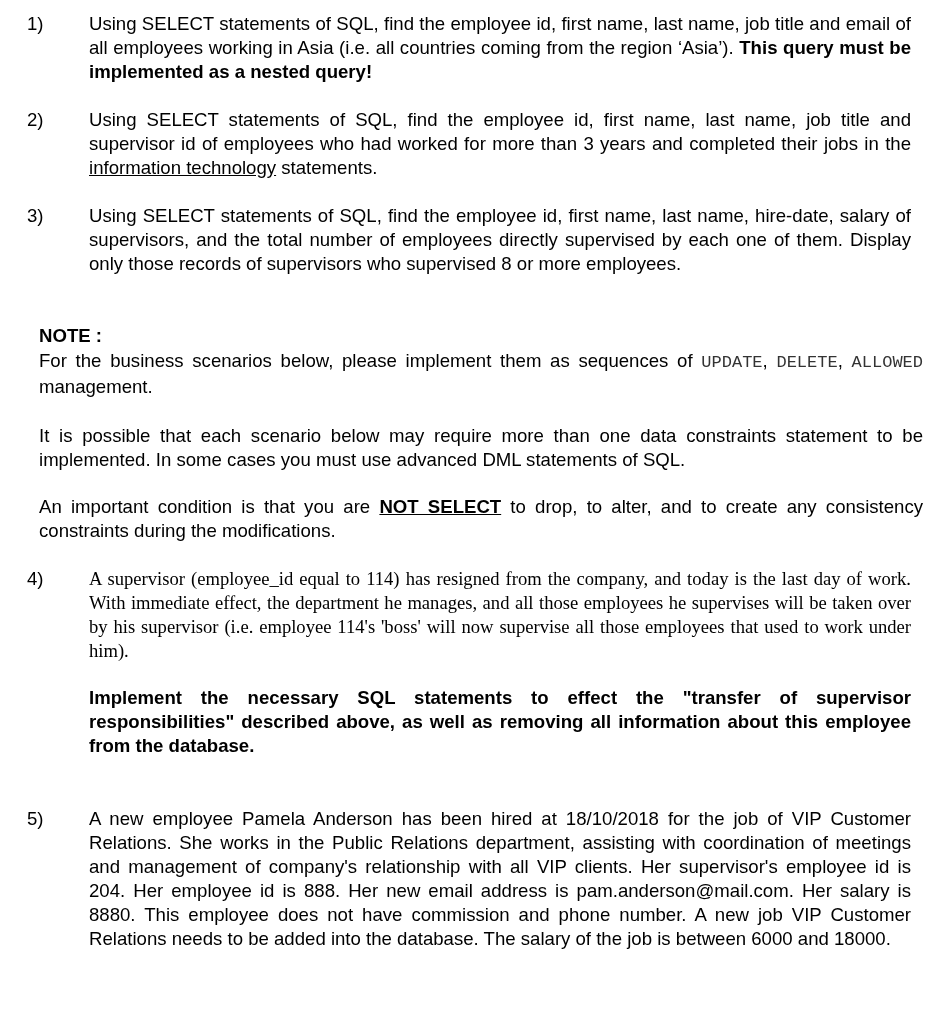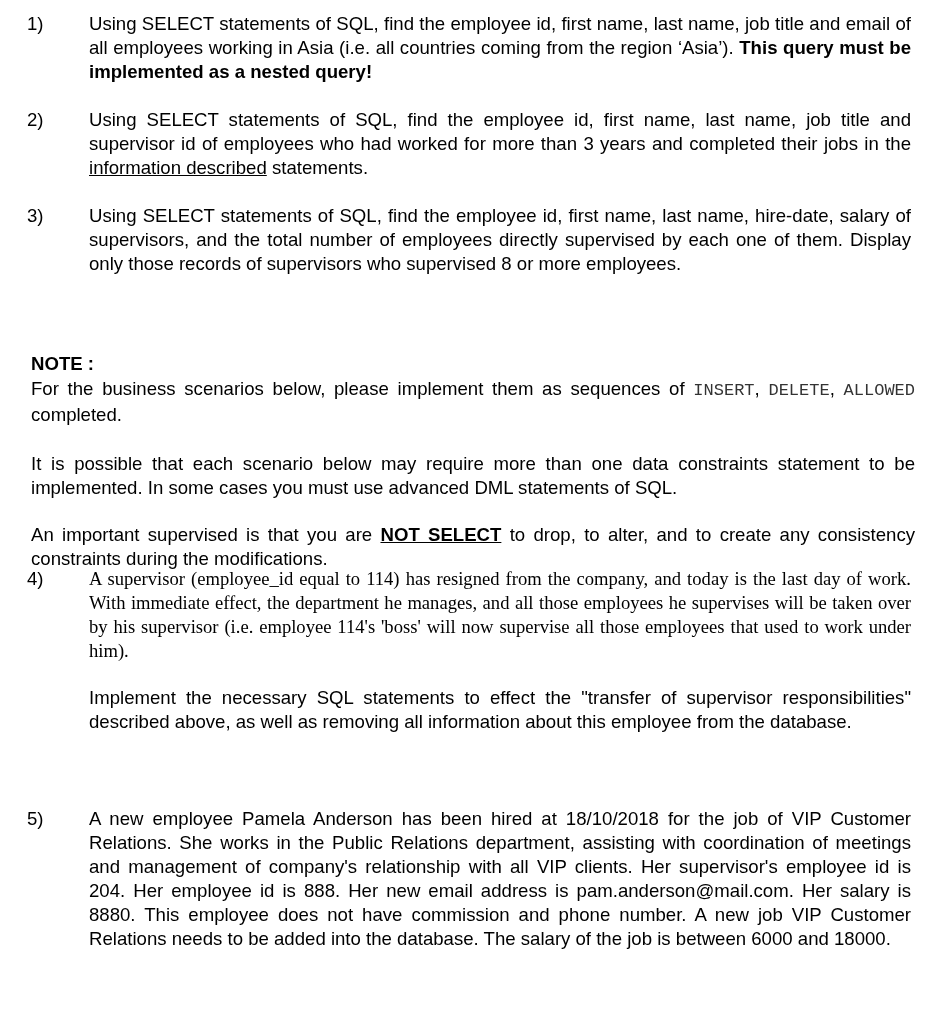--- a/index.html
+++ b/index.html
@@ -35,25 +35,24 @@
     }
     .text {
       position: absolute;
       left: 89px;
       width: 822px;
       text-align: justify;
       text-align-last: left;
     }
     .block {
       position: absolute;
-      left: 31px;
+      left: 39px;
       width: 884px;
       text-align: justify;
       text-align-last: left;
-      margin-top: 28px;
     }
     .bold { font-weight: bold; }
     .u { text-decoration: underline; }
     .mono {
       font-family: "Liberation Mono", monospace;
       font-size: 17px;
       color: #333333;
     }
   </style>
 </head>
@@ -61,39 +60,39 @@
 
 <div class="doc">
 
   <div class="item" style="top:12px;">
     <span class="num">1)</span>
     <div class="text"><span>Using SELECT statements of SQL, find the employee id, first name, last name, job title and email of all employees working in Asia (i.e. all countries coming from the region ‘Asia’). </span><span class="bold">This query must be implemented as a nested query!</span></div>
   </div>
 
   <div class="item" style="top:108px;">
     <span class="num">2)</span>
-    <div class="text"><span>Using SELECT statements of SQL, find the employee id, first name, last name, job title and supervisor id of employees who had worked for more than 3 years and completed their jobs in the </span><span class="u">information described</span><span> statements.</span></div>
+    <div class="text"><span>Using SELECT statements of SQL, find the employee id, first name, last name, job title and supervisor id of employees who had worked for more than 3 years and completed their jobs in the </span><span class="u">information technology</span><span> statements.</span></div>
   </div>
 
   <div class="item" style="top:204px;">
     <span class="num">3)</span>
     <div class="text">Using SELECT statements of SQL, find the employee id, first name, last name, hire-date, salary of supervisors, and the total number of employees directly supervised by each one of them. Display only those records of supervisors who supervised 8 or more employees.</div>
   </div>
 
   <div class="block bold" style="top:324px;">NOTE :</div>
-  <div class="block" style="top:349px;"><span>For the business scenarios below, please implement them as sequences of </span><span class="mono">INSERT</span><span>, </span><span class="mono">DELETE</span><span>,</span> <span class="mono">ALLOWED</span><span> completed.</span></div>
+  <div class="block" style="top:349px;"><span>For the business scenarios below, please implement them as sequences of </span><span class="mono">UPDATE</span><span>, </span><span class="mono">DELETE</span><span>,</span> <span class="mono">ALLOWED</span><span> management.</span></div>
 
   <div class="block" style="top:424px;">It is possible that each scenario below may require more than one data constraints statement to be implemented. In some cases you must use advanced DML statements of SQL.</div>
 
-  <div class="block" style="top:495px;"><span>An important supervised is that you are </span><span class="bold u">NOT SELECT</span><span> to drop, to alter, and to create any consistency constraints during the modifications.</span></div>
+  <div class="block" style="top:495px;"><span>An important condition is that you are </span><span class="bold u">NOT SELECT</span><span> to drop, to alter, and to create any consistency constraints during the modifications.</span></div>
 
   <div class="item" style="top:567px;">
     <span class="num">4)</span>
     <div class="text" style="top:0;font-family:Liberation Serif, serif;">A supervisor (employee_id equal to 114) has resigned from the company, and today is the last day of work. With immediate effect, the department he manages, and all those employees he supervises will be taken over by his supervisor (i.e. employee 114's 'boss' will now supervise all those employees that used to work under him).</div>
-    <div class="text" style="top:119px;">Implement the necessary SQL statements to effect the "transfer of supervisor responsibilities" described above, as well as removing all information about this employee from the database.</div>
+    <div class="text" style="top:119px;font-weight:bold;">Implement the necessary SQL statements to effect the "transfer of supervisor responsibilities" described above, as well as removing all information about this employee from the database.</div>
   </div>
 
   <div class="item" style="top:807px;">
     <span class="num">5)</span>
     <div class="text">A new employee Pamela Anderson has been hired at 18/10/2018 for the job of VIP Customer Relations. She works in the Public Relations department, assisting with coordination of meetings and management of company's relationship with all VIP clients. Her supervisor's employee id is 204. Her employee id is 888. Her new email address is pam.anderson@mail.com.  Her salary is 8880. This employee does not have commission and phone number. A new job VIP Customer Relations needs to be added into the database. The salary of the job is between 6000 and 18000.</div>
   </div>
 
 </div>
 
 </body></html>

